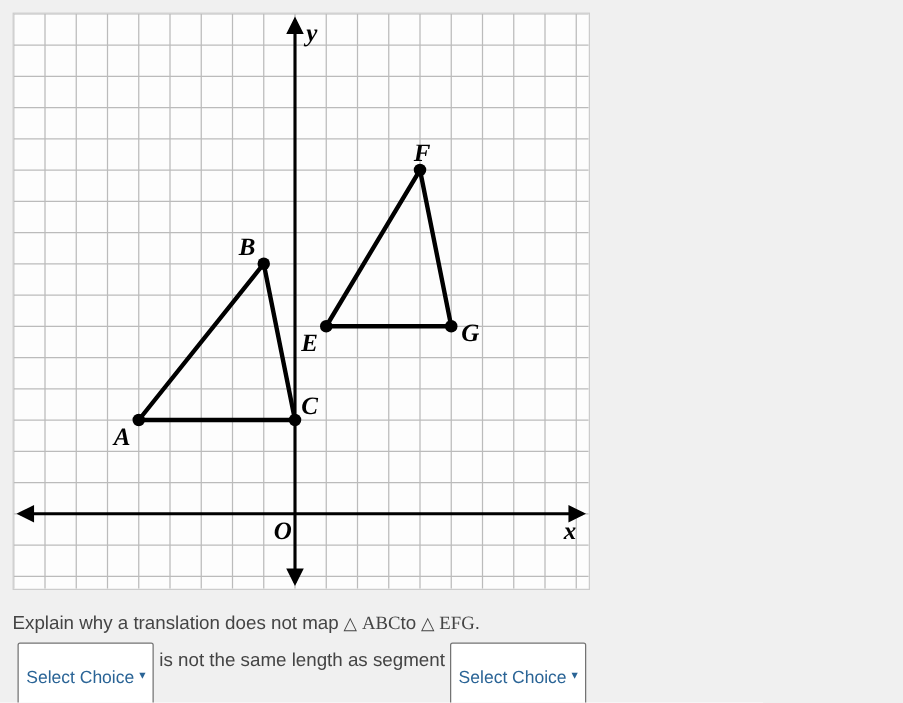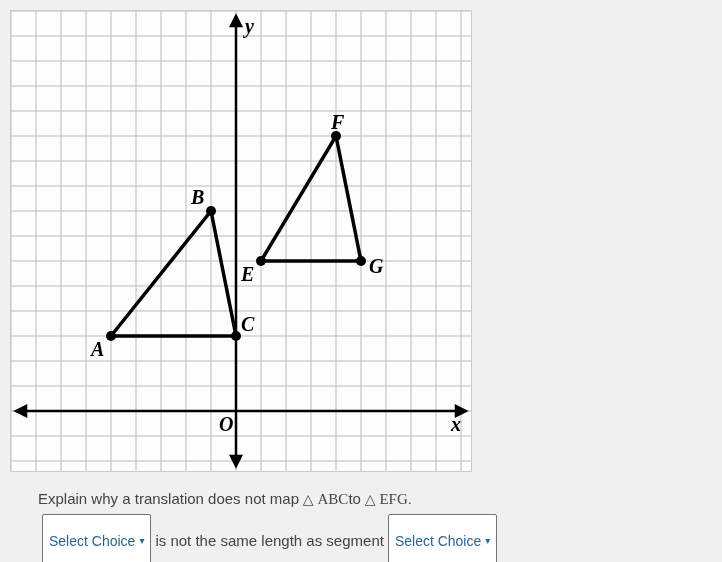--- a/index.html
+++ b/index.html
@@ -24,23 +24,21 @@
     height: 100%;
   }
   .question-block {
     margin-top: 12px;
     font-size: 15px;
     line-height: 2;
     color: #444;
   }
   .question-block .line {
     display: flex;
-    align-items: center;
     flex-wrap: nowrap;
-    margin-left: 28px;
   }
   .triangle-symb {
     font-size: 14px;
     vertical-align: middle;
   }
   .select-choice {
     display: inline-flex;
     align-items: center;
     border: 1px solid #737373;
     background: #fff;

